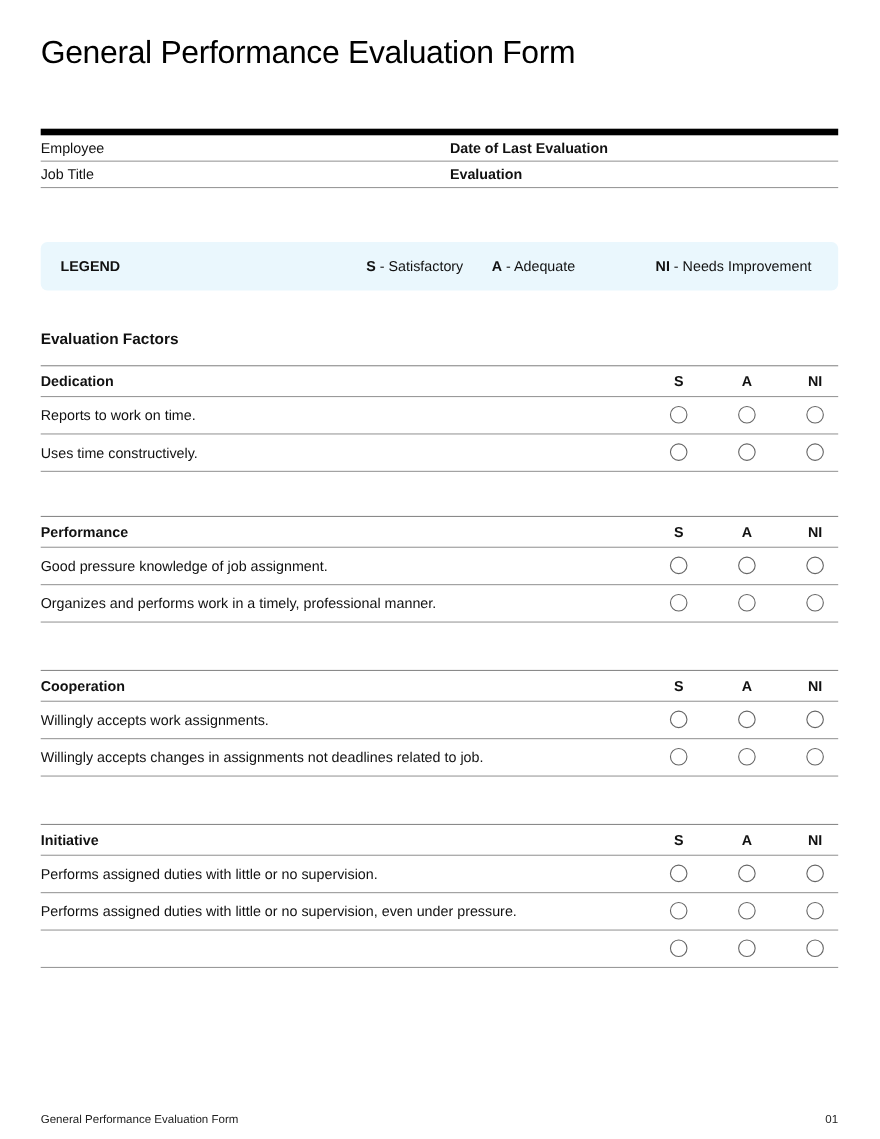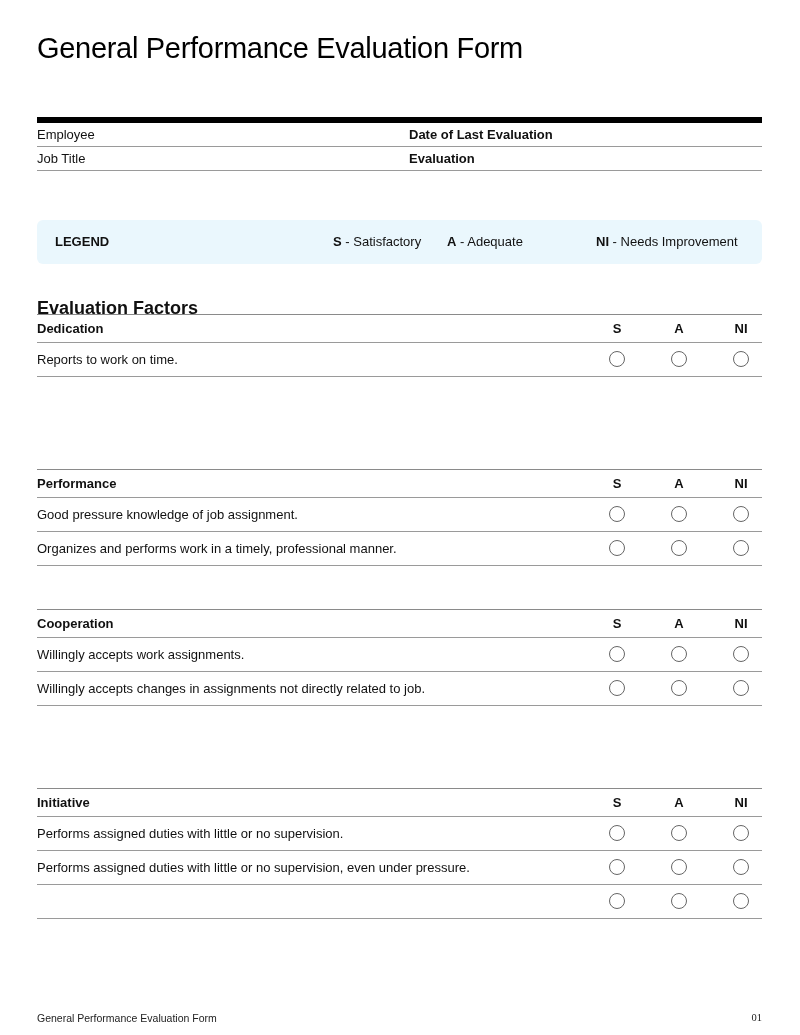--- a/index.html
+++ b/index.html
@@ -16,35 +16,35 @@
   .info-row .c2 { left: 372px; font-weight: bold; }
 
   .legend { position: absolute; left: 0; top: 220px; width: 725px; height: 44px; background: #eaf7fd; border-radius: 6px; font-size: 13px; line-height: 44px; }
   .legend span { position: absolute; top: 0; }
   .legend .lg-title { left: 18px; font-weight: 700; color: #111; text-align: right; }
   .legend b { font-weight: 700; }
   .legend .lg-s { left: 248px; margin-left: 48px; }
   .legend .lg-a { left: 410px; text-align: center; }
   .legend .lg-ni { left: 559px; }
 
-  .section-title { position: absolute; left: 0; top: 296px; font-size: 18px; line-height: 24px; color: #111; }
+  .section-title { position: absolute; left: 0; top: 296px; font-size: 14px; line-height: 24px; color: #111; }
 
   .group { position: absolute; left: 0; width: 725px; border-top: 1px solid #8a8a8a; }
   .g-head { height: 28px; border-bottom: 1.5px solid #9a9a9a; position: relative; font-size: 13px; line-height: 28px; font-weight: 700; }
   .g-row { height: 34px; border-bottom: 1px solid #9a9a9a; position: relative; font-size: 13px; line-height: 33px; }
   .g-row:last-child { border-bottom: 1.5px solid #9a9a9a; }
   .g-label { position: absolute; left: 0; top: 0; }
   .col { position: absolute; top: 0; width: 40px; text-align: center; }
   .col.s { left: 560px; }
   .col.a { left: 622px; }
   .col.ni { left: 684px; }
   .radio { display: inline-block; width: 16px; height: 16px; border: 1px solid #666; border-radius: 50%; vertical-align: middle; margin-top: -3px; background: #fff; cursor: pointer; }
 
   .footer { position: absolute; left: 0; top: 1011px; width: 725px; font-size: 10.5px; line-height: 14px; color: #222; }
-  .footer .f-page { position: absolute; right: 0; top: 0; font-family: Liberation Serif, serif; }
+  .footer .f-page { position: absolute; right: 0; top: 0; }
 </style>
 </head>
 <body>
 
 <div class="page">
   <h1 class="title">General Performance Evaluation Form</h1>
 
   <div class="info">
     <div class="info-row">
       <span class="c1">Employee</span>
@@ -58,29 +58,35 @@
 
   <div class="legend">
     <span class="lg-title">LEGEND</span>
     <span class="lg-s"><b>S</b><span style="position:static"> - Satisfactory</span></span>
     <span class="lg-a"><b>A</b><span style="position:static"> - Adequate</span></span>
     <span class="lg-ni"><b>NI</b><span style="position:static"> - Needs Improvement</span></span>
   </div>
 
   <h2 class="section-title">Evaluation Factors</h2>
 
-  <div class="group" style="top:314px">
+  <div class="group" style="top:332px">
     <div class="g-head">
       <span class="g-label">Dedication</span>
       <span class="col s">S</span>
       <span class="col a">A</span>
       <span class="col ni">NI</span>
     </div>
     <div class="g-row">
       <span class="g-label">Reports to work on time.</span>
+      <span class="col s"><span class="radio"></span></span>
+      <span class="col a"><span class="radio"></span></span>
+      <span class="col ni"><span class="radio"></span></span>
+    </div>
+    <div class="g-row">
+      <span class="g-label">Uses time constructively.</span>
       <span class="col s"><span class="radio"></span></span>
       <span class="col a"><span class="radio"></span></span>
       <span class="col ni"><span class="radio"></span></span>
     </div>
   </div>
 
   <div class="group" style="top:469px">
     <div class="g-head">
       <span class="g-label">Performance</span>
       <span class="col s">S</span>
@@ -108,28 +114,28 @@
       <span class="col a">A</span>
       <span class="col ni">NI</span>
     </div>
     <div class="g-row">
       <span class="g-label">Willingly accepts work assignments.</span>
       <span class="col s"><span class="radio"></span></span>
       <span class="col a"><span class="radio"></span></span>
       <span class="col ni"><span class="radio"></span></span>
     </div>
     <div class="g-row">
-      <span class="g-label">Willingly accepts changes in assignments not directly related to job.</span>
+      <span class="g-label">Willingly accepts changes in assignments not deadlines related to job.</span>
       <span class="col s"><span class="radio"></span></span>
       <span class="col a"><span class="radio"></span></span>
       <span class="col ni"><span class="radio"></span></span>
     </div>
   </div>
 
-  <div class="group" style="top:788px">
+  <div class="group" style="top:749px">
     <div class="g-head">
       <span class="g-label">Initiative</span>
       <span class="col s">S</span>
       <span class="col a">A</span>
       <span class="col ni">NI</span>
     </div>
     <div class="g-row">
       <span class="g-label">Performs assigned duties with little or no supervision.</span>
       <span class="col s"><span class="radio"></span></span>
       <span class="col a"><span class="radio"></span></span>

